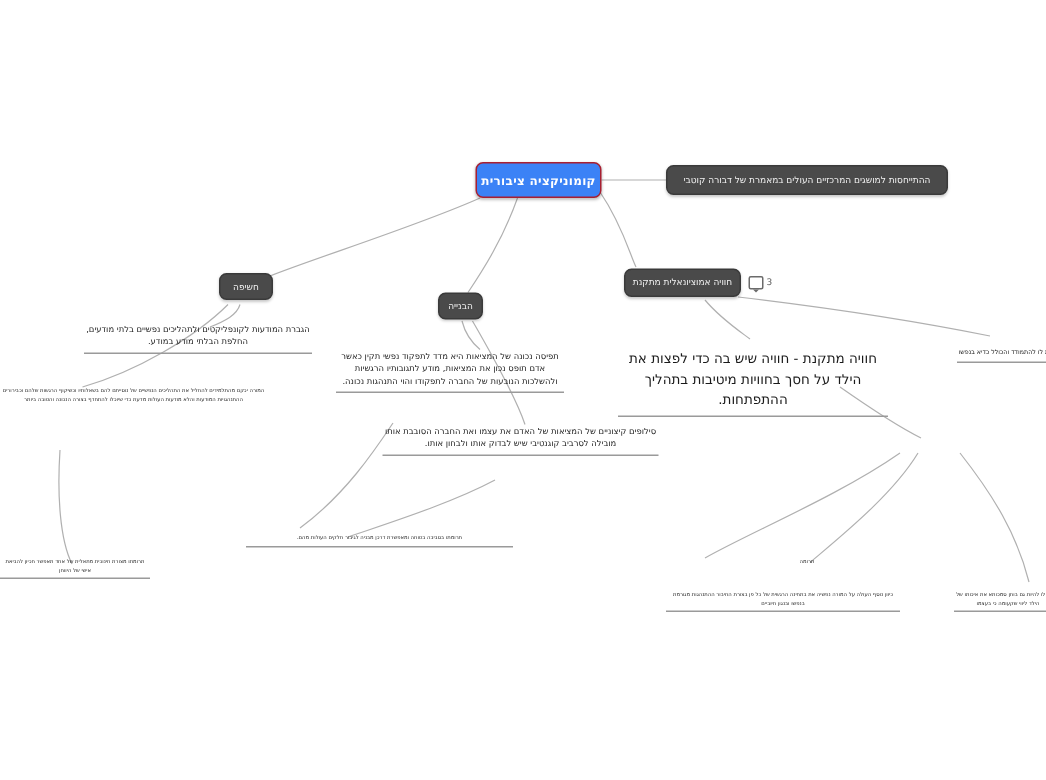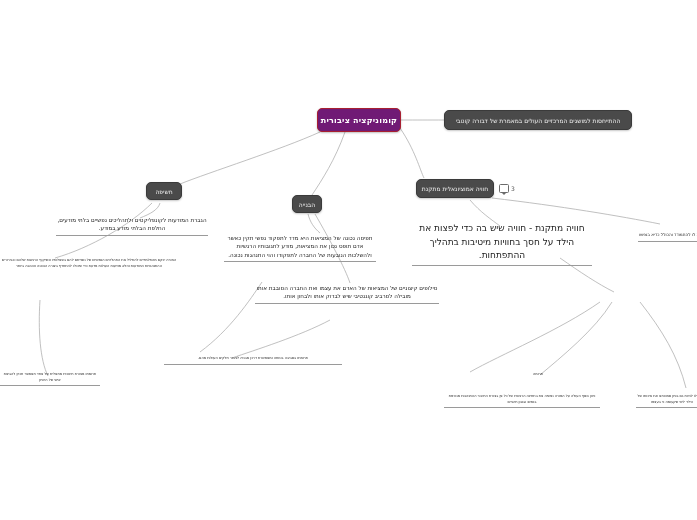--- a/index.html
+++ b/index.html
@@ -19,21 +19,21 @@
     box-sizing:border-box;
     display:flex;align-items:center;justify-content:center;
     text-align:center;
     direction:rtl;
     unicode-bidi:embed;
     white-space:nowrap;
   }
 
   
   .node.root{
-    background:#701a75;
+    background:#3b82f6;
     color:#ffffff;
     border:1px solid #a81f31;
     border-radius:5px;
     font-size:8px;
     font-weight:bold;
     letter-spacing:.2px;
     padding:0 8px;
     box-shadow:0 1px 2px rgba(0,0,0,.25);
   }
   
@@ -160,21 +160,21 @@
   </div>
 
   <div class="leaf mid" style="left:224px;top:234px;width:152px;">
     <span>תפיסה נכונה של המציאות היא מדד לתפקוד נפשי תקין כאשר אדם תופס נכון את המציאות, מודע לתגובותיו הרגשיות ולהשלכות הנובעות של החברה לתפקודו והוי התנהגות נכונה.</span>
   </div>
 
   <div class="leaf mid" style="left:255px;top:284px;width:184px;">
     <span>סילופים קיצוניים של המציאות של האדם את עצמו ואת החברה הסובבת אותו מובילה לסרביב קוגנטיבי שיש לבדוק אותו ולבחון אותו.</span>
   </div>
 
-  <div class="leaf big" style="left:412px;top:222px;width:180px;">
+  <div class="leaf big" style="left:412px;top:234px;width:180px;">
     <span>חוויה מתקנת - חוויה שיש בה כדי לפצות את הילד על חסך בחוויות מיטיבות בתהליך ההתפתחות.</span>
   </div>
 
   <div class="leaf tiny" style="left:638px;top:232px;width:70px;">
     <span>וסיעת לו להתמודד והכולל כדיא בנפשו</span>
   </div>
 
   <div class="leaf micro nb" style="left:0px;top:258px;width:178px;">
     <span>המורה יכקם מהתלמידים להחליל את התהליכים הנפשיים של נוסייתם להם בשאלותיו וכשיקוף הרגשות שלהם וכבירורים ההתנהגויות המודעות והלא מודעות העולות מדעת כדי שיוכלו להתחדף בצורה הנכונה והטובה ביותר</span>
   </div>

